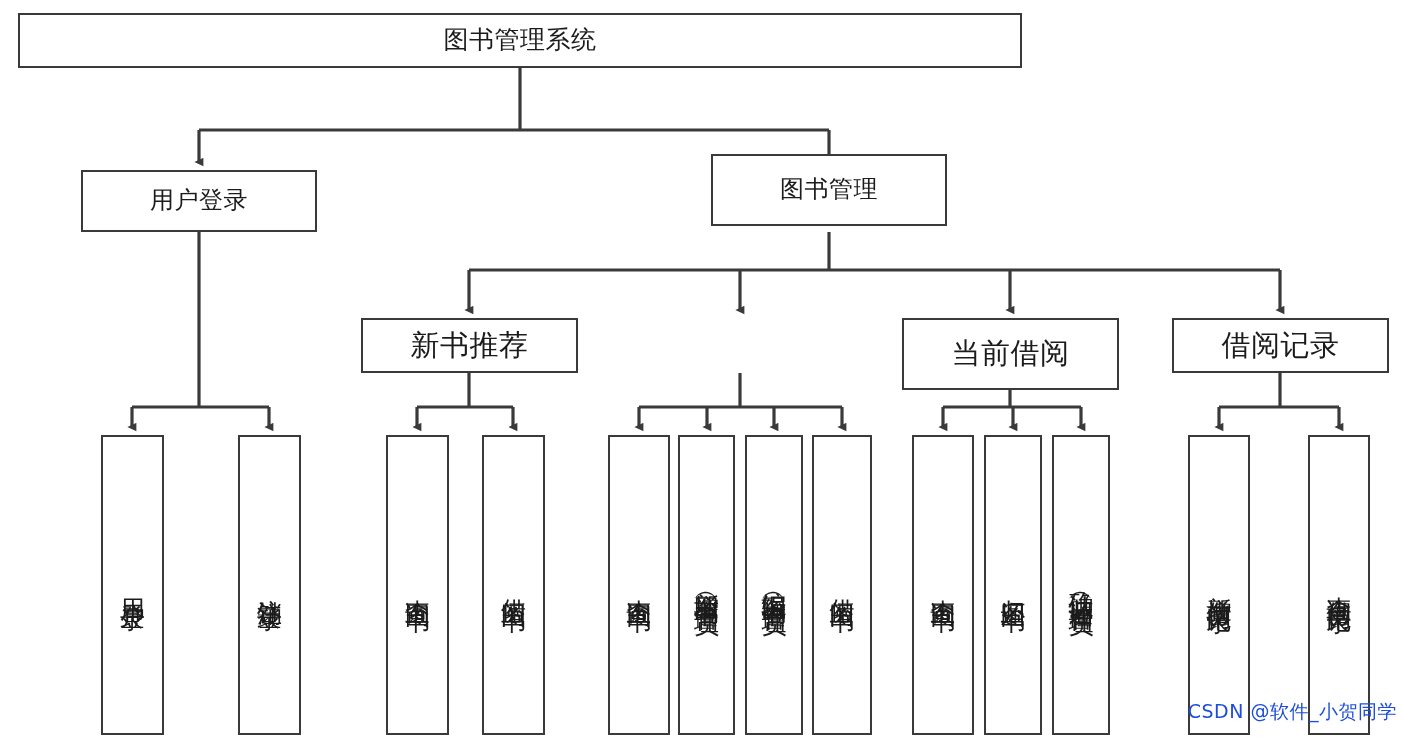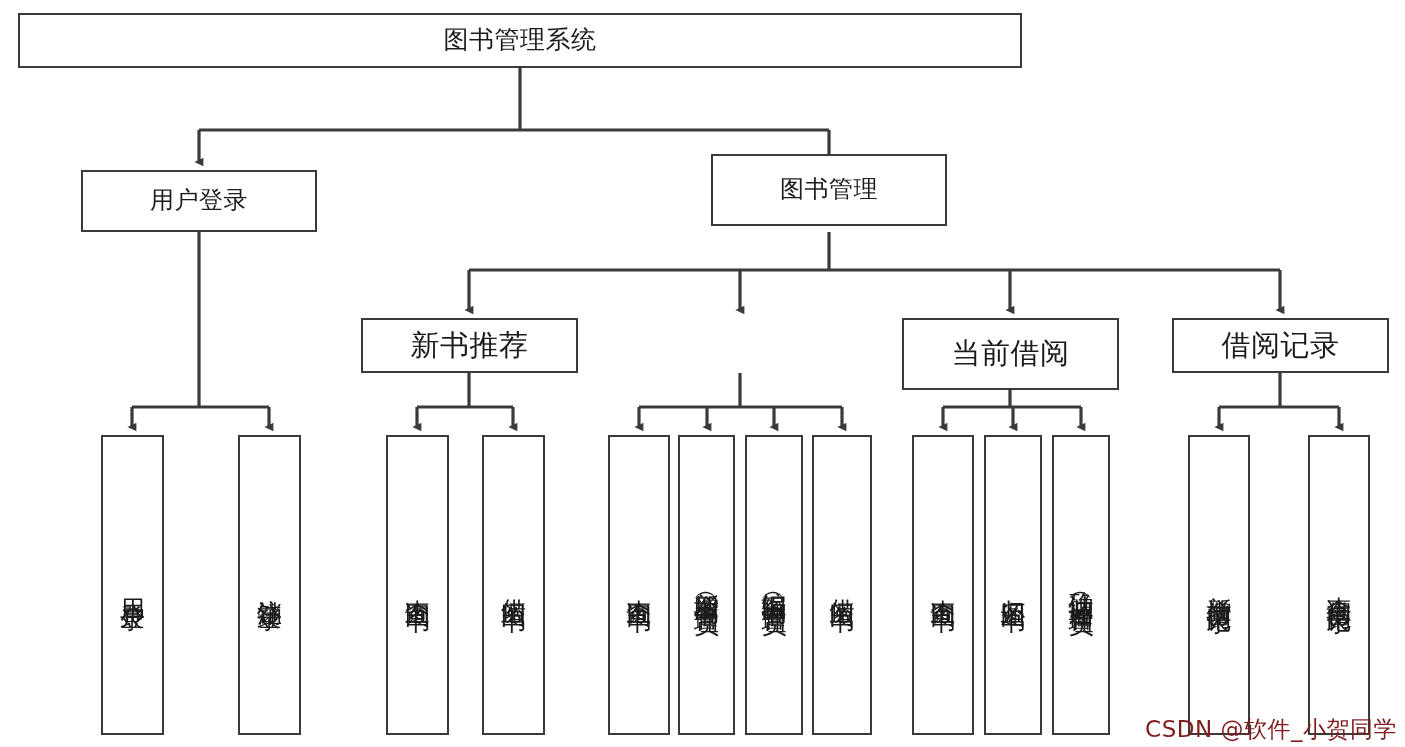--- a/index.html
+++ b/index.html
@@ -51,23 +51,23 @@
     writing-mode: vertical-rl;
     text-orientation: upright;
     font-size: 25px;
     line-height: 1.16;
     letter-spacing: 3px;
     white-space: nowrap;
   }
   #watermark {
     position: absolute;
     right: 8px;
-    bottom: 2px;
-    font-size: 23px;
-    color: #7f1d1d;
+    bottom: 22px;
+    font-size: 19px;
+    color: #1d4ed8;
     letter-spacing: 0.5px;
     white-space: nowrap;
     user-select: none;
   }
 </style>
 </head>
 <body>
 
 <div id="diagram-root">
 

